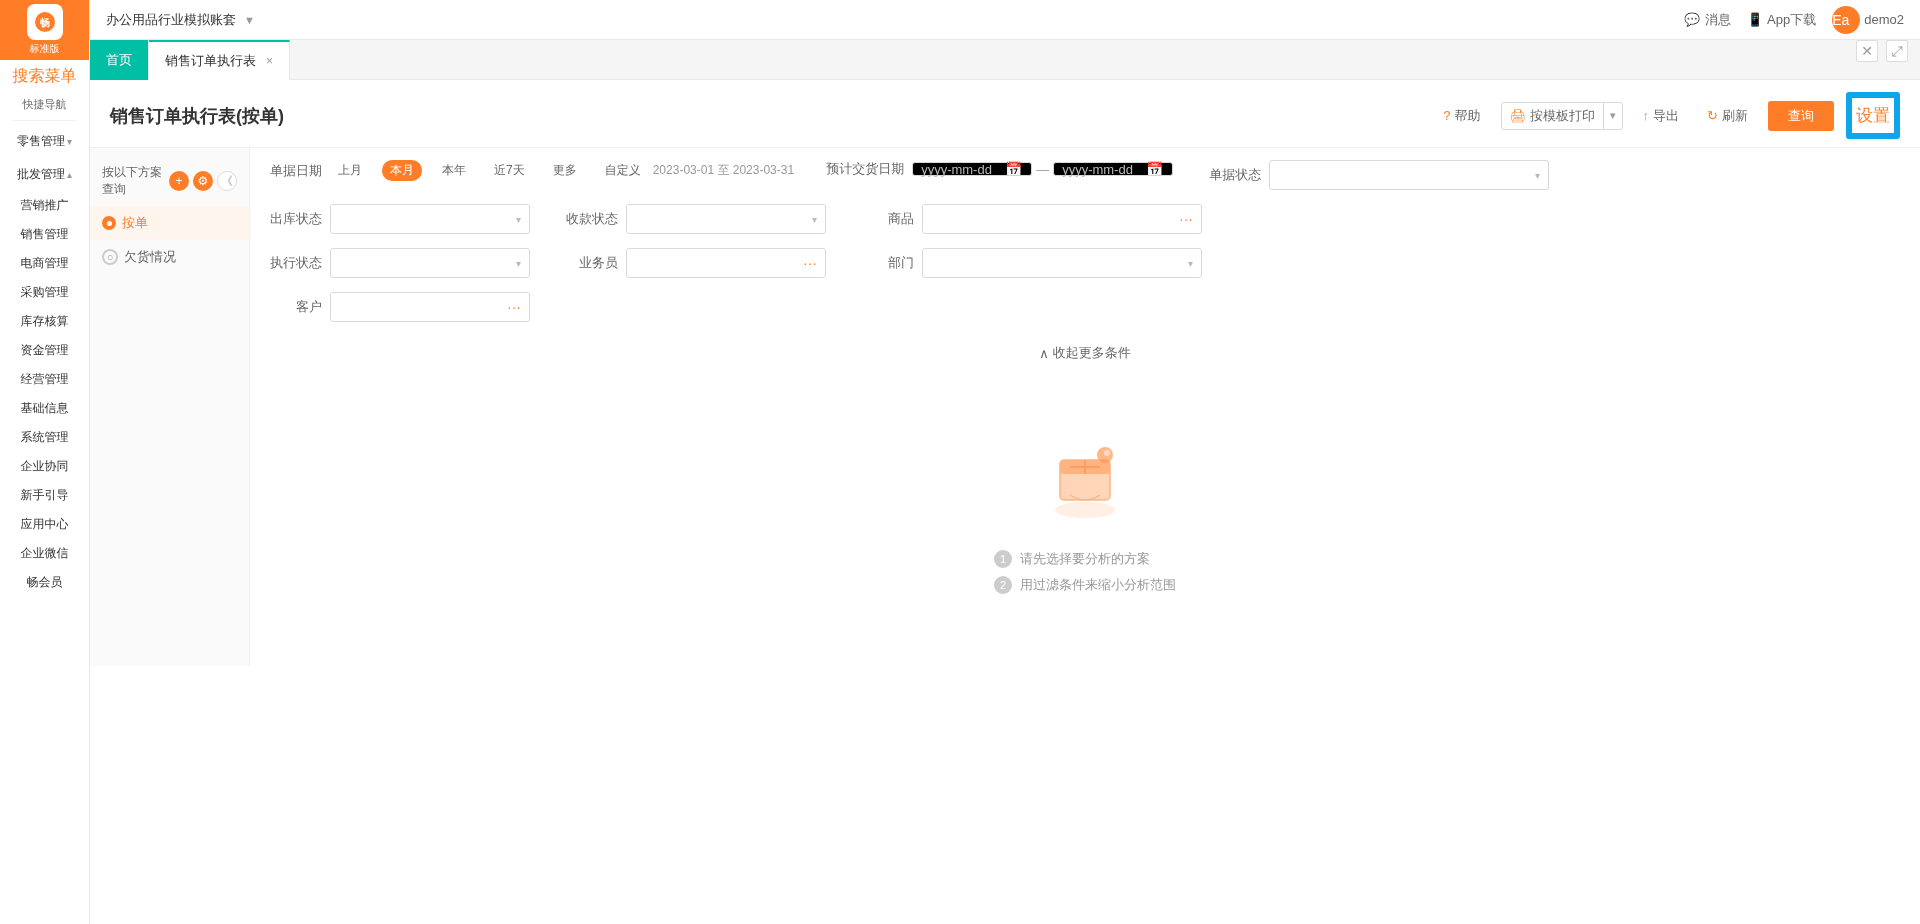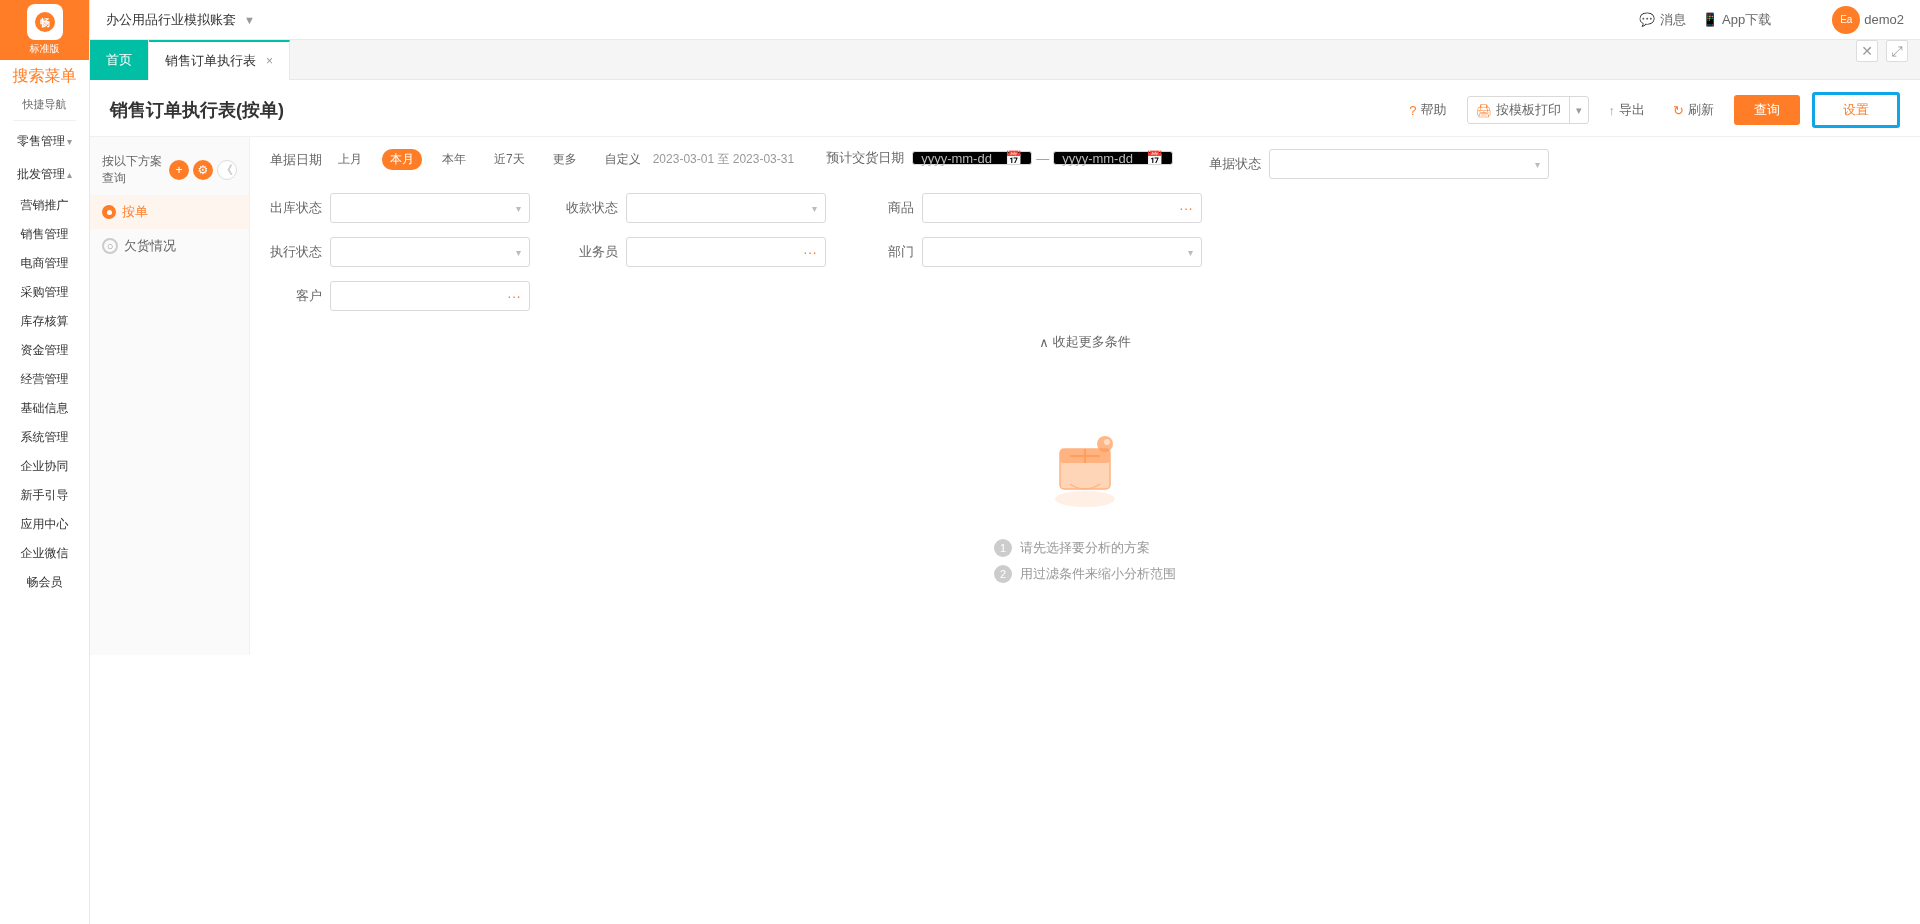--- a/index.html
+++ b/index.html
@@ -21,42 +21,42 @@
     .sidebar-divider { width: 70%; height: 1px; background: #f0f0f0; margin: 4px auto; }
 
     
     .main-area { flex: 1; display: flex; flex-direction: column; overflow: hidden; }
 
     
     .top-header { height: 40px; background: #fff; border-bottom: 1px solid #e8e8e8; display: flex; align-items: center; justify-content: space-between; padding: 0 16px; }
     .top-header-left { display: flex; align-items: center; gap: 8px; font-size: 13px; color: #333; }
     .top-header-right { display: flex; align-items: center; gap: 16px; font-size: 13px; color: #666; }
     .top-header-right .header-btn { display: flex; align-items: center; gap: 4px; cursor: pointer; color: #666; }
-    .user-avatar { width: 28px; height: 28px; border-radius: 50%; background: #ff7d26; display: flex; align-items: center; justify-content: center; color: #fff; font-size: 10px; overflow: hidden; margin-left: 45px; }
+    .user-avatar { width: 28px; height: 28px; border-radius: 50%; background: #ff7d26; display: flex; align-items: center; color: #fff; font-size: 14px; overflow: hidden; }
 
     
     .tab-bar { height: 40px; background: #f5f5f5; display: flex; align-items: flex-start; padding: 0 0; border-bottom: 1px solid #e8e8e8; }
     .tab-item { height: 40px; padding: 0 16px; display: flex; align-items: center; font-size: 13px; cursor: pointer; border-right: 1px solid #e8e8e8; gap: 6px; background: #f5f5f5; color: #666; }
     .tab-item.active { background: #fff; color: #333; border-top: 2px solid #00bfa5; }
     .tab-item.home { background: #00bfa5; color: #fff; }
     .tab-close { font-size: 12px; color: #999; margin-left: 4px; cursor: pointer; }
     .tab-bar-actions { margin-left: auto; display: flex; align-items: center; gap: 8px; padding-right: 12px; }
     .tab-action-btn { width: 22px; height: 22px; display: flex; align-items: center; justify-content: center; cursor: pointer; color: #999; font-size: 14px; border: 1px solid #ddd; background: #fff; border-radius: 2px; }
 
     
     .content-area { flex: 1; background: #f5f5f5; overflow: auto; }
     .page-content { background: #fff; margin: 0; height: 100%; }
 
     
     .page-header { padding: 12px 20px 8px; display: flex; align-items: center; justify-content: space-between; border-bottom: 1px solid #f0f0f0; }
     .page-title { font-size: 18px; font-weight: 600; color: #333; }
     .page-actions { display: flex; align-items: center; gap: 12px; }
     .page-action-btn { display: flex; align-items: center; gap: 4px; font-size: 13px; color: #666; cursor: pointer; padding: 4px 8px; border-radius: 3px; }
     .page-action-primary { background: #ff7d26; color: #fff; border: none; padding: 6px 20px; border-radius: 3px; font-size: 13px; cursor: pointer; display: flex; align-items: center; gap: 4px; }
-    .page-action-secondary { background: #fff; color: #ff7d26; border: 3px solid #0ea5e9; padding: 6px 28px; border-radius: 3px; font-size: 13px; cursor: pointer; }
+    .page-action-secondary { background: #fff; color: #ff7d26; border: 6px solid #0ea5e9; padding: 6px 4px; border-radius: 3px; font-size: 17px; cursor: pointer; }
 
     
     .scheme-panel { display: flex; flex: 1; }
     .scheme-sidebar { width: 160px; border-right: 1px solid #f0f0f0; background: #fafafa; padding: 12px 0; flex-shrink: 0; }
     .scheme-sidebar-header { display: flex; align-items: center; justify-content: space-between; padding: 4px 12px 8px; }
     .scheme-sidebar-actions { display: flex; gap: 4px; }
     .scheme-sidebar-action { width: 20px; height: 20px; border-radius: 50%; display: flex; align-items: center; justify-content: center; cursor: pointer; font-size: 12px; background: #ff7d26; color: #fff; }
     .scheme-item { display: flex; align-items: center; gap: 6px; padding: 8px 12px; cursor: pointer; font-size: 13px; color: #333; }
     .scheme-item.active { color: #ff7d26; background: #fff5ef; }
     .scheme-item .scheme-dot { width: 14px; height: 14px; border-radius: 50%; border: 2px solid #ff7d26; display: flex; align-items: center; justify-content: center; flex-shrink: 0; }

